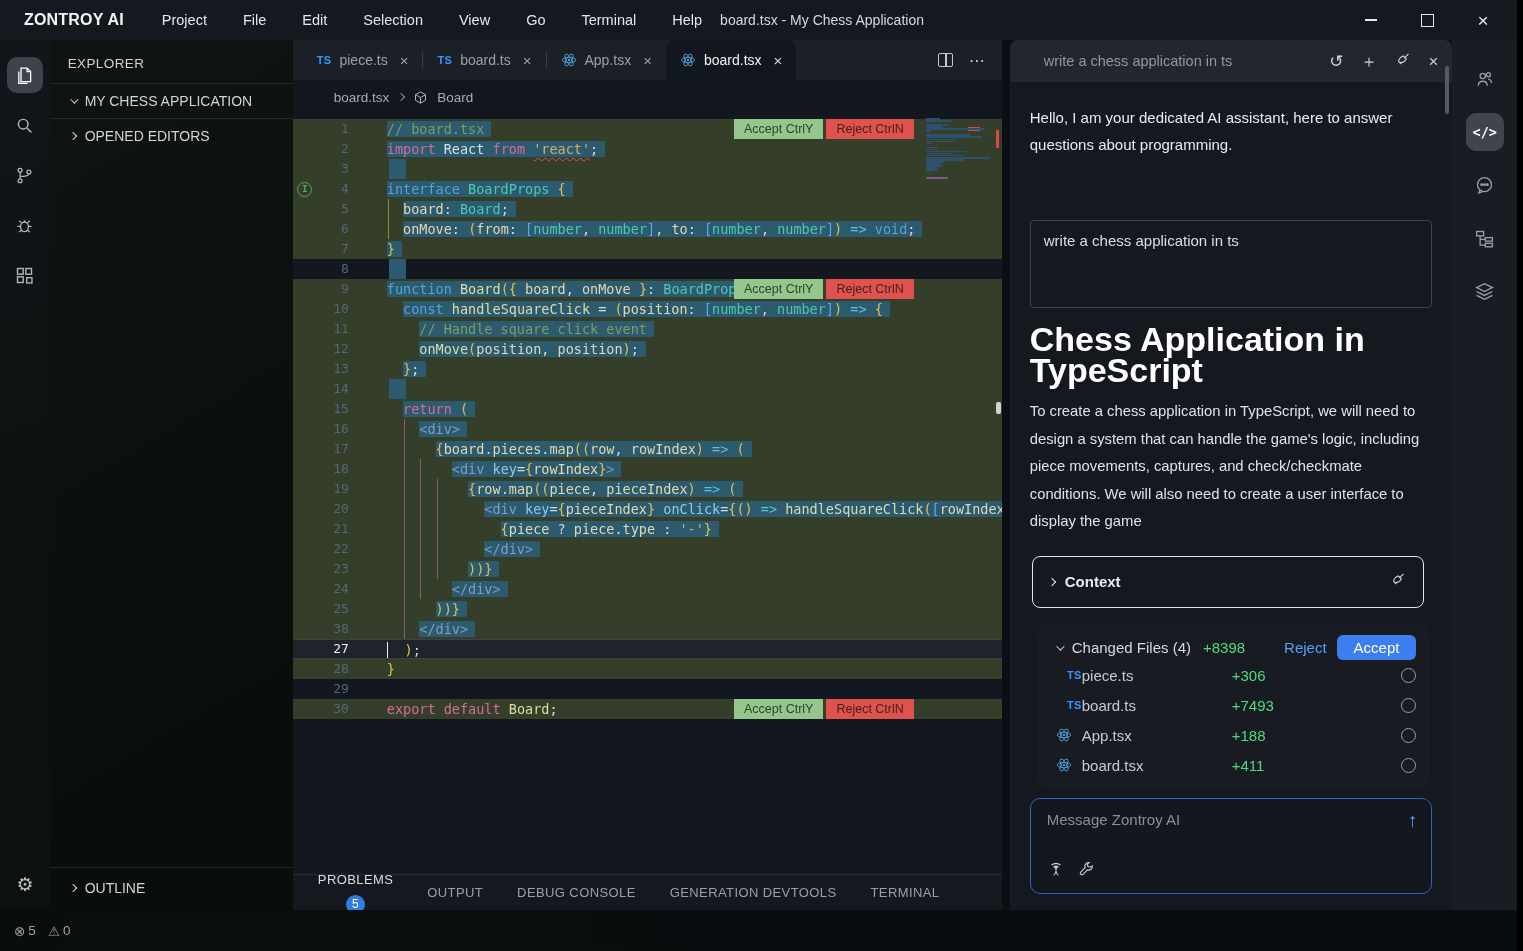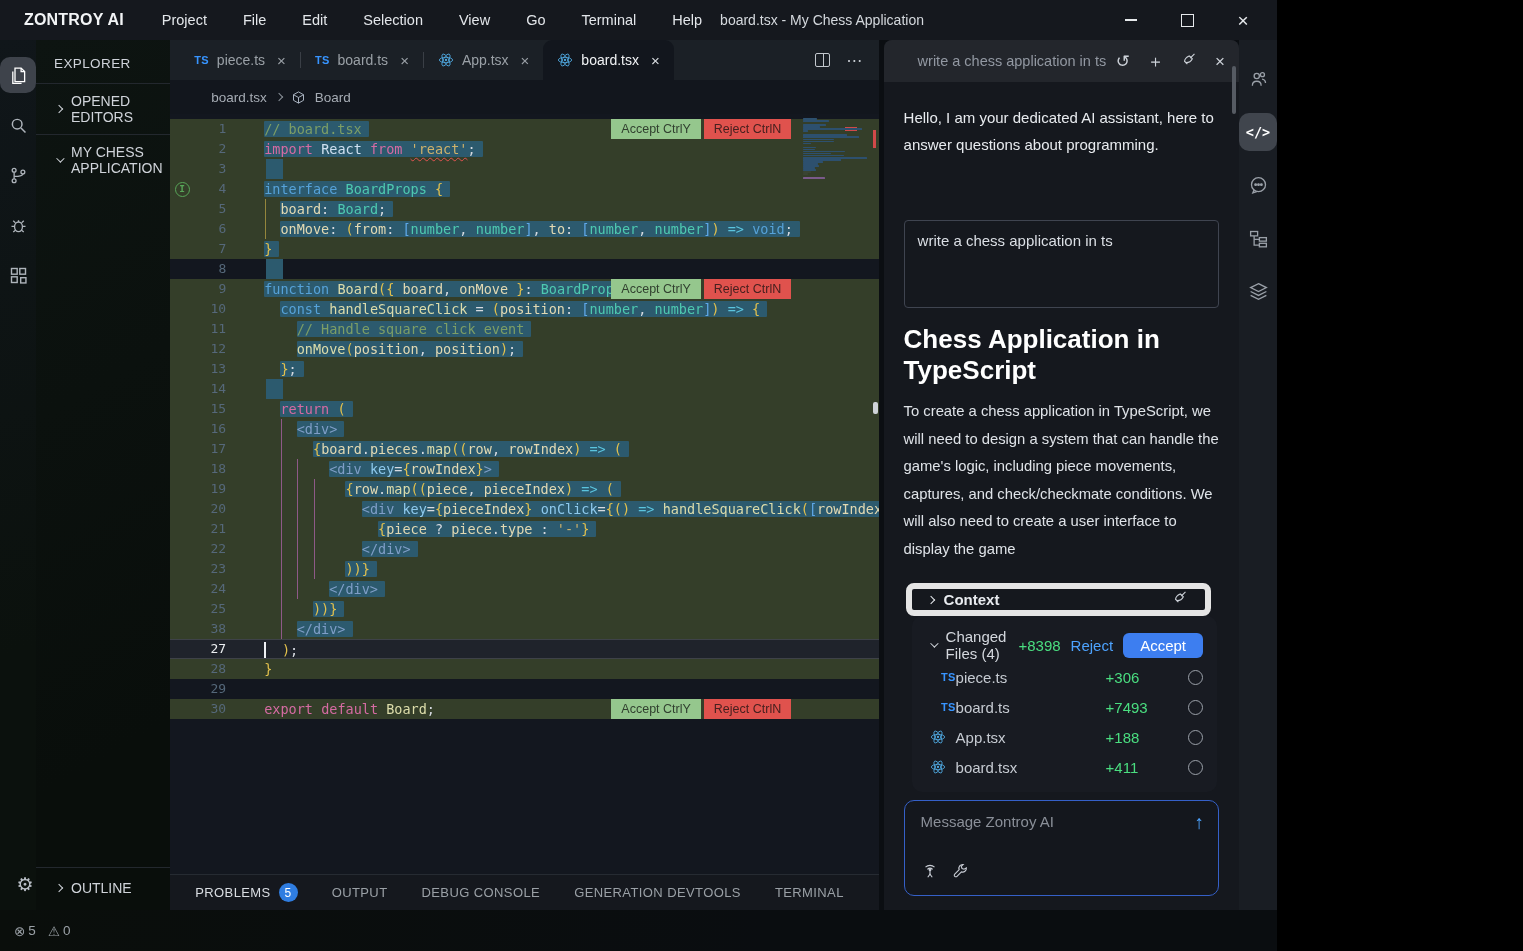--- a/index.html
+++ b/index.html
@@ -1,17 +1,17 @@
 <!DOCTYPE html>
 <html><head>
 <meta charset="utf-8">
 <style>
   * { margin:0; padding:0; box-sizing:border-box; }
   html,body { background:#000; }
-  #app { position:relative; width:1277px; height:951px; overflow:hidden;
+  #app { position:relative; width:1517px; height:951px; overflow:hidden;
          font-family:"Liberation Sans","DejaVu Sans",sans-serif; color:#d6dae0;
          background:#0b0e12; }
   
   .titlebar { position:absolute; top:0; left:0; right:0; height:40px; background:#15181e;
               display:flex; align-items:center; padding-left:24px; }
   .brand { font-size:16px; font-weight:700; color:#f2f4f6; margin-right:38px; letter-spacing:.2px; }
   .menubar { display:flex; gap:36px; font-size:14.5px; color:#e3e6ea; }
   .menu-item { cursor:default; }
   .wintitle { margin-left:18px; font-size:14px; color:#d4d8dd; }
   .wincontrols { margin-left:auto; display:flex; align-items:center; gap:40px; padding-right:26px; }
@@ -100,41 +100,41 @@
   
   .mm { position:absolute; top:4px; right:8px; bottom:0; width:72px; z-index:6; }
   .mmbar { position:absolute; left:4px; height:1.6px; border-radius:.5px; }
   .mm-reject { position:absolute; left:46px; top:9px; width:12px; height:4px; background:#d14949; }
   .mm-ruler { position:absolute; right:-5px; top:12px; width:3px; height:18px; background:#d14949; }
   .vthumb { position:absolute; right:1px; top:288px; width:5px; height:12px; background:#cfd3d8; border-radius:2px; z-index:7; }
   
   .paneltabs { height:36px; border-top:1px solid #262b32; background:#15181e; display:flex; align-items:center;
                gap:34px; padding-left:25px; font-size:13px; letter-spacing:.4px; color:#9aa0a6; }
   .ptab { display:flex; align-items:center; gap:8px; }
-  .ptab.first { color:#d9dde2; }
+  .ptab.first { color:#d9dde2;flex-direction:column; }
   .pbadge { background:#2f7de1; color:#fff; border-radius:50%; width:19px; height:19px; font-size:12px;
             display:flex; align-items:center; justify-content:center; }
   
   .gapcol { width:8px; background:#0b0e12; }
   
   .chatcol { width:446px; display:flex; flex-direction:column; background:#15181e; border-radius:8px 8px 0 0; position:relative; }
   .chathdr { height:42px; background:#23262c; border-radius:8px 8px 0 0; display:flex; align-items:center;
              padding:0 14px 0 34px; }
   .chathdr .ht { font-size:14.5px; color:#9298a2; }
   .hicons { margin-left:auto; display:flex; align-items:center; gap:17px; color:#ccd1d8; }
   .hic { font-size:17px; line-height:1; }
   .hic svg { width:16px; height:16px; }
   .chatscroll { position:absolute; right:3px; top:26px; width:4px; height:48px; background:#565b63; border-radius:2px; z-index:9; }
   .chatbody { flex:1; display:flex; flex-direction:column; overflow:hidden; padding:0 20px; }
   .greeting { margin-top:22px; font-size:15px; line-height:27px; color:#e8ebef; }
   .usermsg { margin-top:62px; border:1px solid #3f4450; border-radius:4px; min-height:88px; padding:11px 13px;
              font-size:15px; color:#dbdfe5; }
-  .resph { margin-top:16px; font-size:26px; line-height:31px; font-weight:700; color:#fff; }
+  .resph { margin-top:16px; font-size:34px; line-height:31px; font-weight:700; color:#fff; }
   .respp { margin-top:12px; font-size:14.8px; line-height:27.5px; color:#dfe3e8; }
-  .ctxbox { margin-top:20px; border:6px solid #e5e5e5; border-radius:8px; height:52px; display:flex; align-items:center;
+  .ctxbox { margin-top:20px; border:1px solid #e5e5e5; border-radius:8px; height:52px; display:flex; align-items:center;
             padding:0 16px; margin-left:2px; margin-right:8px; }
   .ctxbox .cl1 { display:flex; align-items:center; gap:10px; font-size:15px; font-weight:700; color:#e8ebef; }
   .ctxbox .broom { margin-left:auto; color:#ccd1d8; }
   .broom svg { width:17px; height:17px; }
   .cfcard { margin-top:auto; background:#181b22; border-radius:10px; padding:12px 14px 10px 18px; margin-left:8px; margin-right:2px; }
   .cfhdr { display:flex; align-items:center; gap:10px; font-size:15px; color:#d4d8de;justify-content:center; }
   .cfadd { color:#4ade80; margin-left:2px; }
   .cfreject { margin-left:auto; color:#4da3ff; font-size:15px; }
   .cfaccept { background:#3d7ef0; color:#fff; border:0; border-radius:6px; font-size:15px; padding:4px 17px; 
               font-family:inherit; }
@@ -225,26 +225,26 @@
             <rect x="4" y="13.5" width="6.5" height="6.5"></rect>
             <rect x="14.5" y="14.5" width="6" height="6"></rect>
           </svg>
       </div>
       <div class="act-gear">⚙</div>
     </div>
 
     <div class="sidebar">
       <div class="sb-title">EXPLORER</div>
       <div class="sb-sec">
+        <span class="chv down"></span>
+        <span>MY CHESS APPLICATION</span>
+      </div>
+      <div class="sb-sec">
         <span class="chv"></span>
         <span>OPENED EDITORS</span>
-      </div>
-      <div class="sb-sec">
-        <span class="chv down"></span>
-        <span>MY CHESS APPLICATION</span>
       </div>
       <div class="sb-outline">
         <span class="chv"></span>
         <span>OUTLINE</span>
       </div>
     </div>
 
     <div class="editorcol">
       <div class="tabbar">
         <div id="tabs" style="display:flex;align-items:stretch;">

